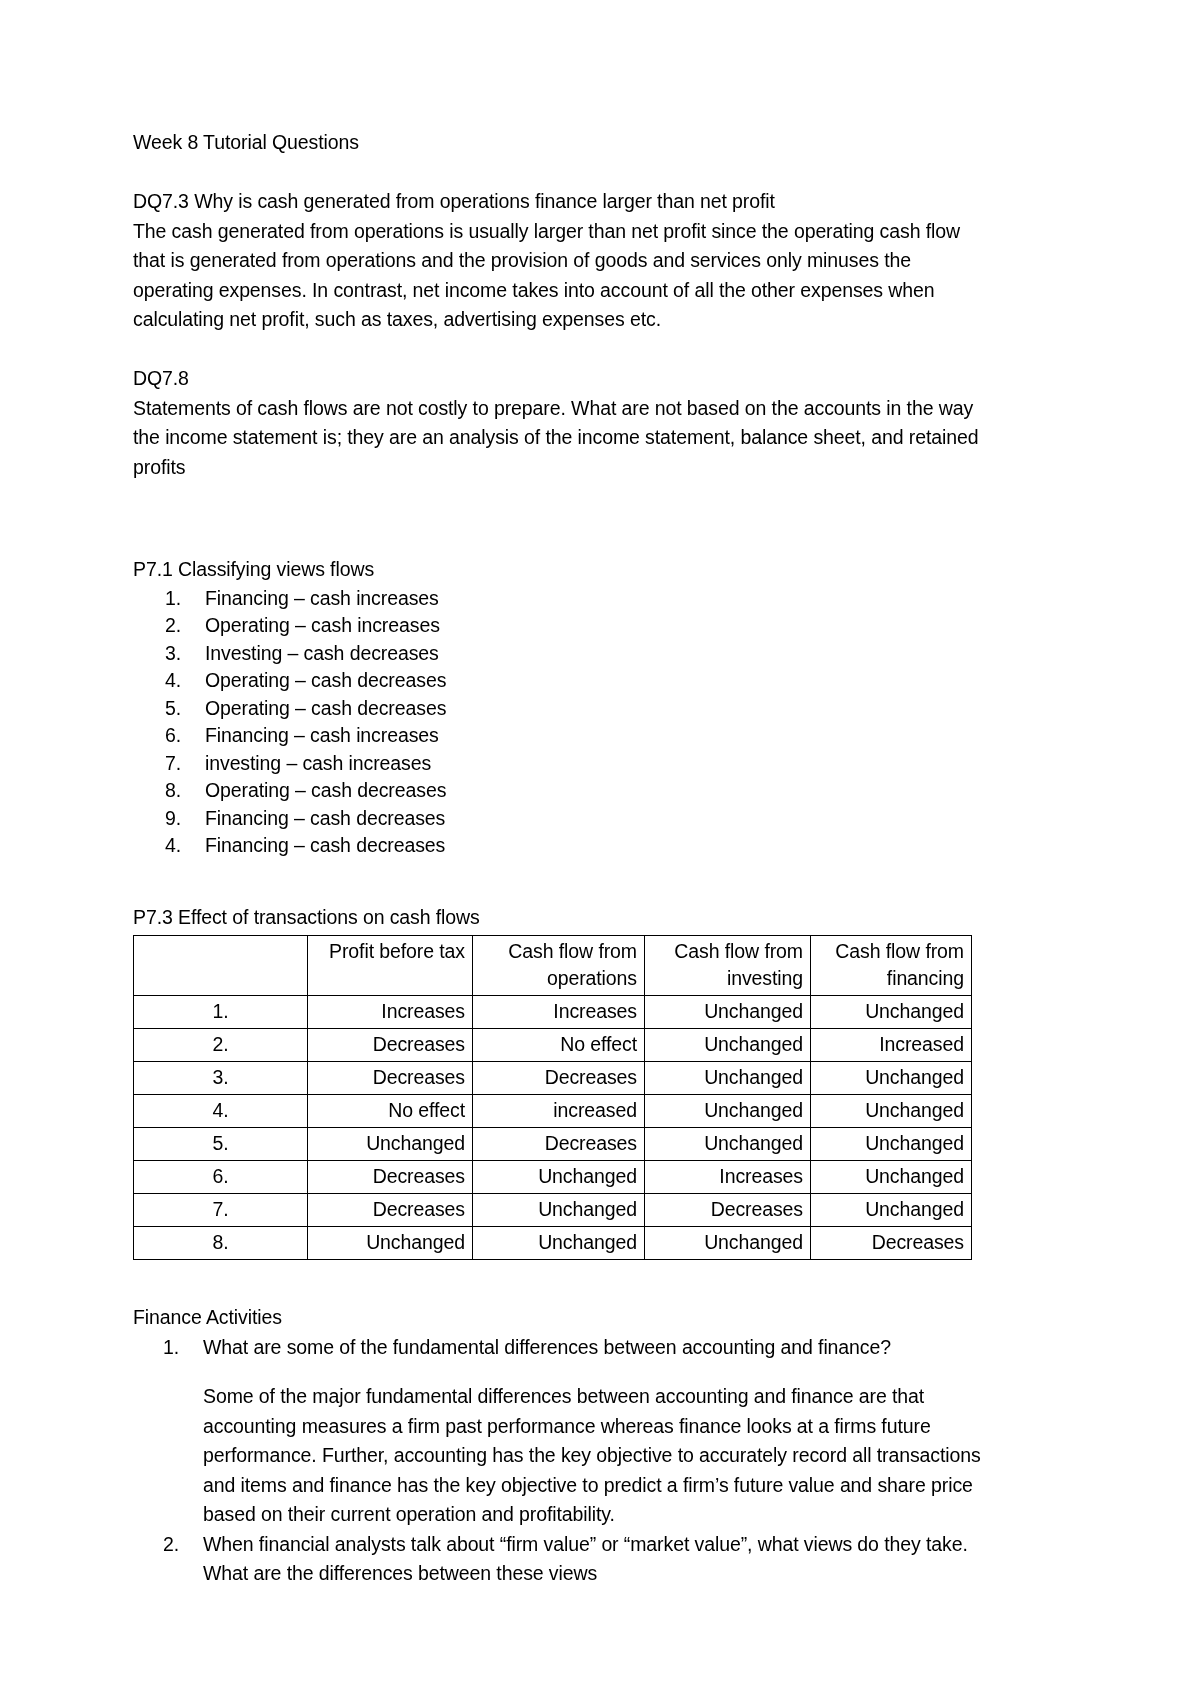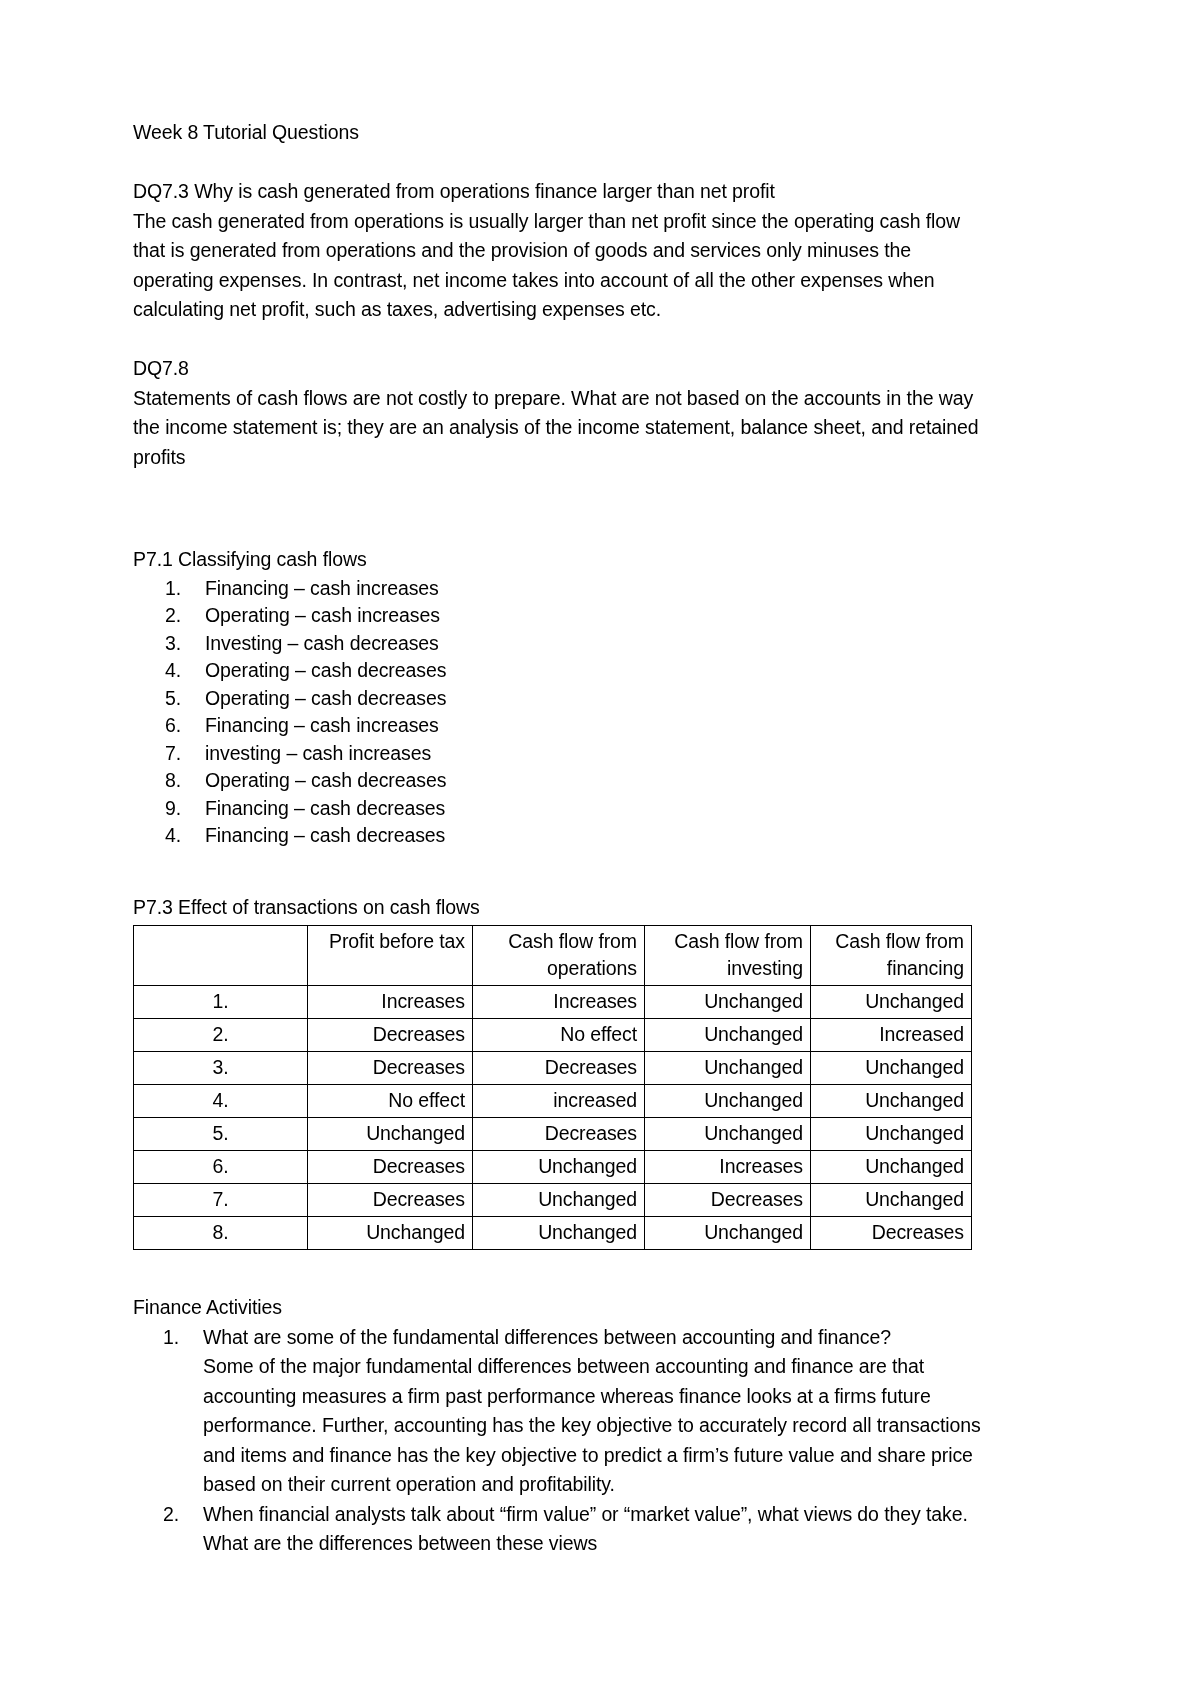--- a/index.html
+++ b/index.html
@@ -15,21 +15,21 @@
     position: relative;
     width: 1200px;
     height: 1698px;
     background: #ffffff;
     overflow: hidden;
     box-sizing: border-box;
   }
   #content {
     position: absolute;
     left: 133px;
-    top: 118px;
+    top: 128px;
     width: 858px;
   }
 
   
   .doc-text {
     font-size: 19.5px;
     line-height: 29.5px;
     transform-origin: left top;
     letter-spacing: -0.1px;
   }
@@ -72,20 +72,21 @@
     line-height: 29.5px;
   }
   ol.numlist.wide > li > .num {
     left: 30px;
   }
   .li-body {
     display: block;
   }
   .li-cont {
     display: block;
+    margin-top: 20px;
   }
 
   
   table.effects {
     border-collapse: collapse;
     width: 838px;
     table-layout: fixed;
     margin-top: 2px;
   }
   table.effects td, table.effects th {
@@ -134,21 +135,21 @@
 
     <div class="blank-line"></div>
 
     <p class="para">DQ7.8</p>
     <p class="para">Statements of cash flows are not costly to prepare. What are not based on the accounts in the way the income statement is; they are an analysis of the income statement, balance sheet, and retained profits</p>
 
     <div class="blank-line"></div>
     <div class="blank-line"></div>
     <div class="blank-line-sm"></div>
 
-    <p class="para section-label">P7.1 Classifying cash flows</p>
+    <p class="para section-label">P7.1 Classifying views flows</p>
     <ol class="numlist" id="p71-list">
         <li>
           <span class="num">1.</span>
           <span class="li-body">Financing – cash increases</span>
         </li>
         <li>
           <span class="num">2.</span>
           <span class="li-body">Operating – cash increases</span>
         </li>
         <li>

